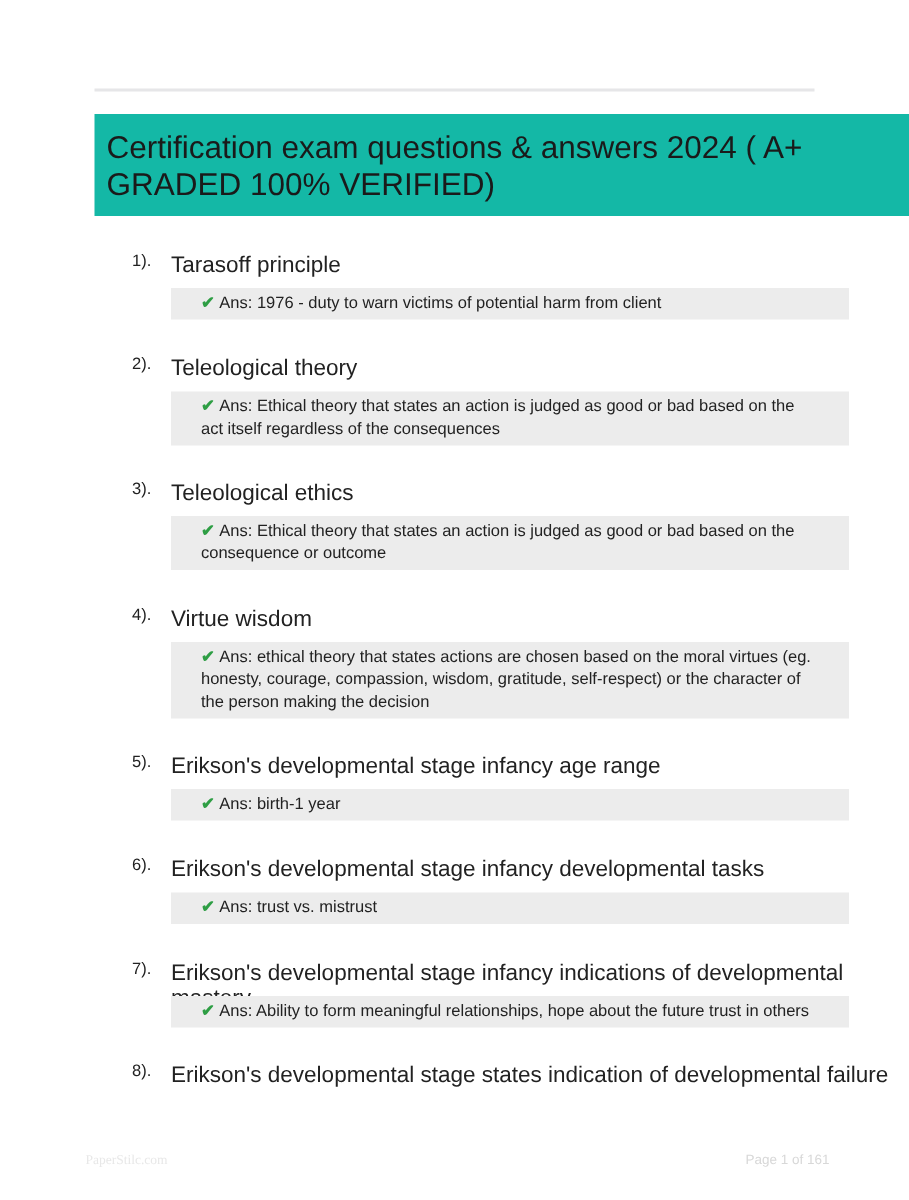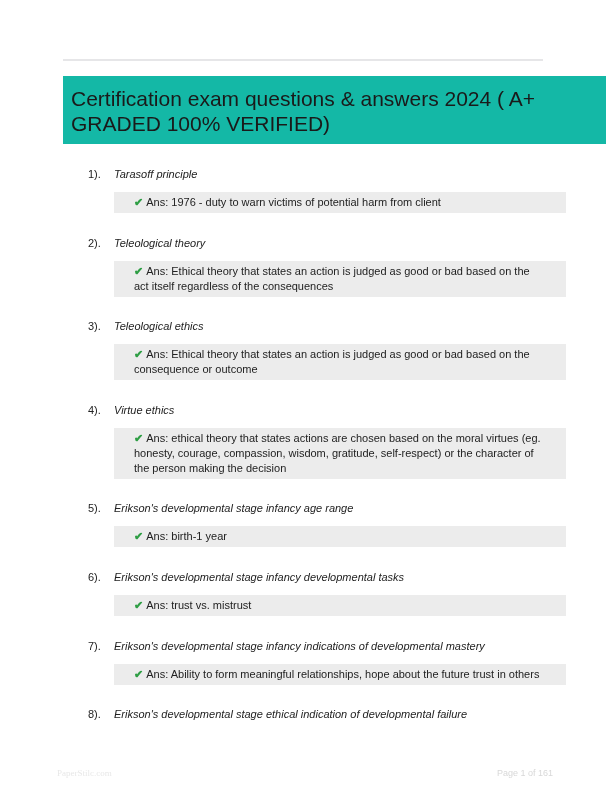--- a/index.html
+++ b/index.html
@@ -5,21 +5,21 @@
   html, body { margin: 0; padding: 0; background: #ffffff; }
   body { width: 606px; height: 800px; position: relative; overflow: hidden;
          font-family: "Liberation Sans", sans-serif; color: #222; }
   .top-rule { position: absolute; left: 63px; top: 59px; width: 480px; height: 2px; background: #e6e6e8; }
   .title-box { position: absolute; left: 63px; top: 76px; width: 528px; height: 68px; background: #14b8a6; padding-left: 36px; }
   .title { position: absolute; left: 8px; top: 10px; width: 470px; margin: 0;
            font-size: 21px; line-height: 25px; font-weight: normal; color: #1a1a1a; }
   .qa-list { position: absolute; left: 0; top: 0; width: 606px; }
   .item { position: absolute; left: 0; width: 606px; }
   .num { position: absolute; left: 88px; top: 0; font-size: 11px; color: #222; }
-  .question { position: absolute; left: 114px; top: 0; font-size: 11px; color: #222; font-style: italic; }
+  .question { position: absolute; left: 114px; top: 0; font-size: 15px; color: #222; }
   .answer { position: absolute; left: 114px; width: 412px; background: #ececec;
             padding: 3px 20px; font-size: 11px; line-height: 15px; color: #222; }
   .check { color: #2e9e44; font-size: 11px; margin-right: 3px; font-weight: bold; }
   .footer-left { position: absolute; left: 57px; top: 768px; font-family: "Liberation Serif", serif;
                  font-size: 9px; color: #e8e8e8; }
   .footer-right { position: absolute; left: 497px; top: 768px; font-family: Liberation Sans, sans-serif;
                   font-size: 9px; color: #d8d8d8; }
 </style>
 </head>
 <body>
@@ -51,21 +51,21 @@
   <div class="item" style="top:320px">
     <span class="num">3).</span>
     <span class="question">Teleological ethics</span>
     <div class="answer" style="top:24px">
       <span class="check">✔</span><span>Ans: Ethical theory that states an action is judged as good or bad based on the consequence or outcome</span>
     </div>
   </div>
 
   <div class="item" style="top:404px">
     <span class="num">4).</span>
-    <span class="question">Virtue ethics</span>
+    <span class="question">Virtue wisdom</span>
     <div class="answer" style="top:24px">
       <span class="check">✔</span><span>Ans: ethical theory that states actions are chosen based on the moral virtues (eg. honesty, courage, compassion, wisdom, gratitude, self-respect) or the character of the person making the decision</span>
     </div>
   </div>
 
   <div class="item" style="top:502px">
     <span class="num">5).</span>
     <span class="question">Erikson's developmental stage infancy age range</span>
     <div class="answer" style="top:24px">
       <span class="check">✔</span><span>Ans: birth-1 year</span>
@@ -83,19 +83,19 @@
   <div class="item" style="top:640px">
     <span class="num">7).</span>
     <span class="question">Erikson's developmental stage infancy indications of developmental mastery</span>
     <div class="answer" style="top:24px">
       <span class="check">✔</span><span>Ans: Ability to form meaningful relationships, hope about the future trust in others</span>
     </div>
   </div>
 
   <div class="item" style="top:708px">
     <span class="num">8).</span>
-    <span class="question">Erikson's developmental stage ethical indication of developmental failure</span>
+    <span class="question">Erikson's developmental stage states indication of developmental failure</span>
   </div>
 
 </div>
 
 <div class="footer-left">PaperStilc.com</div>
 <div class="footer-right">Page 1 of 161</div>
 
 </body></html>

